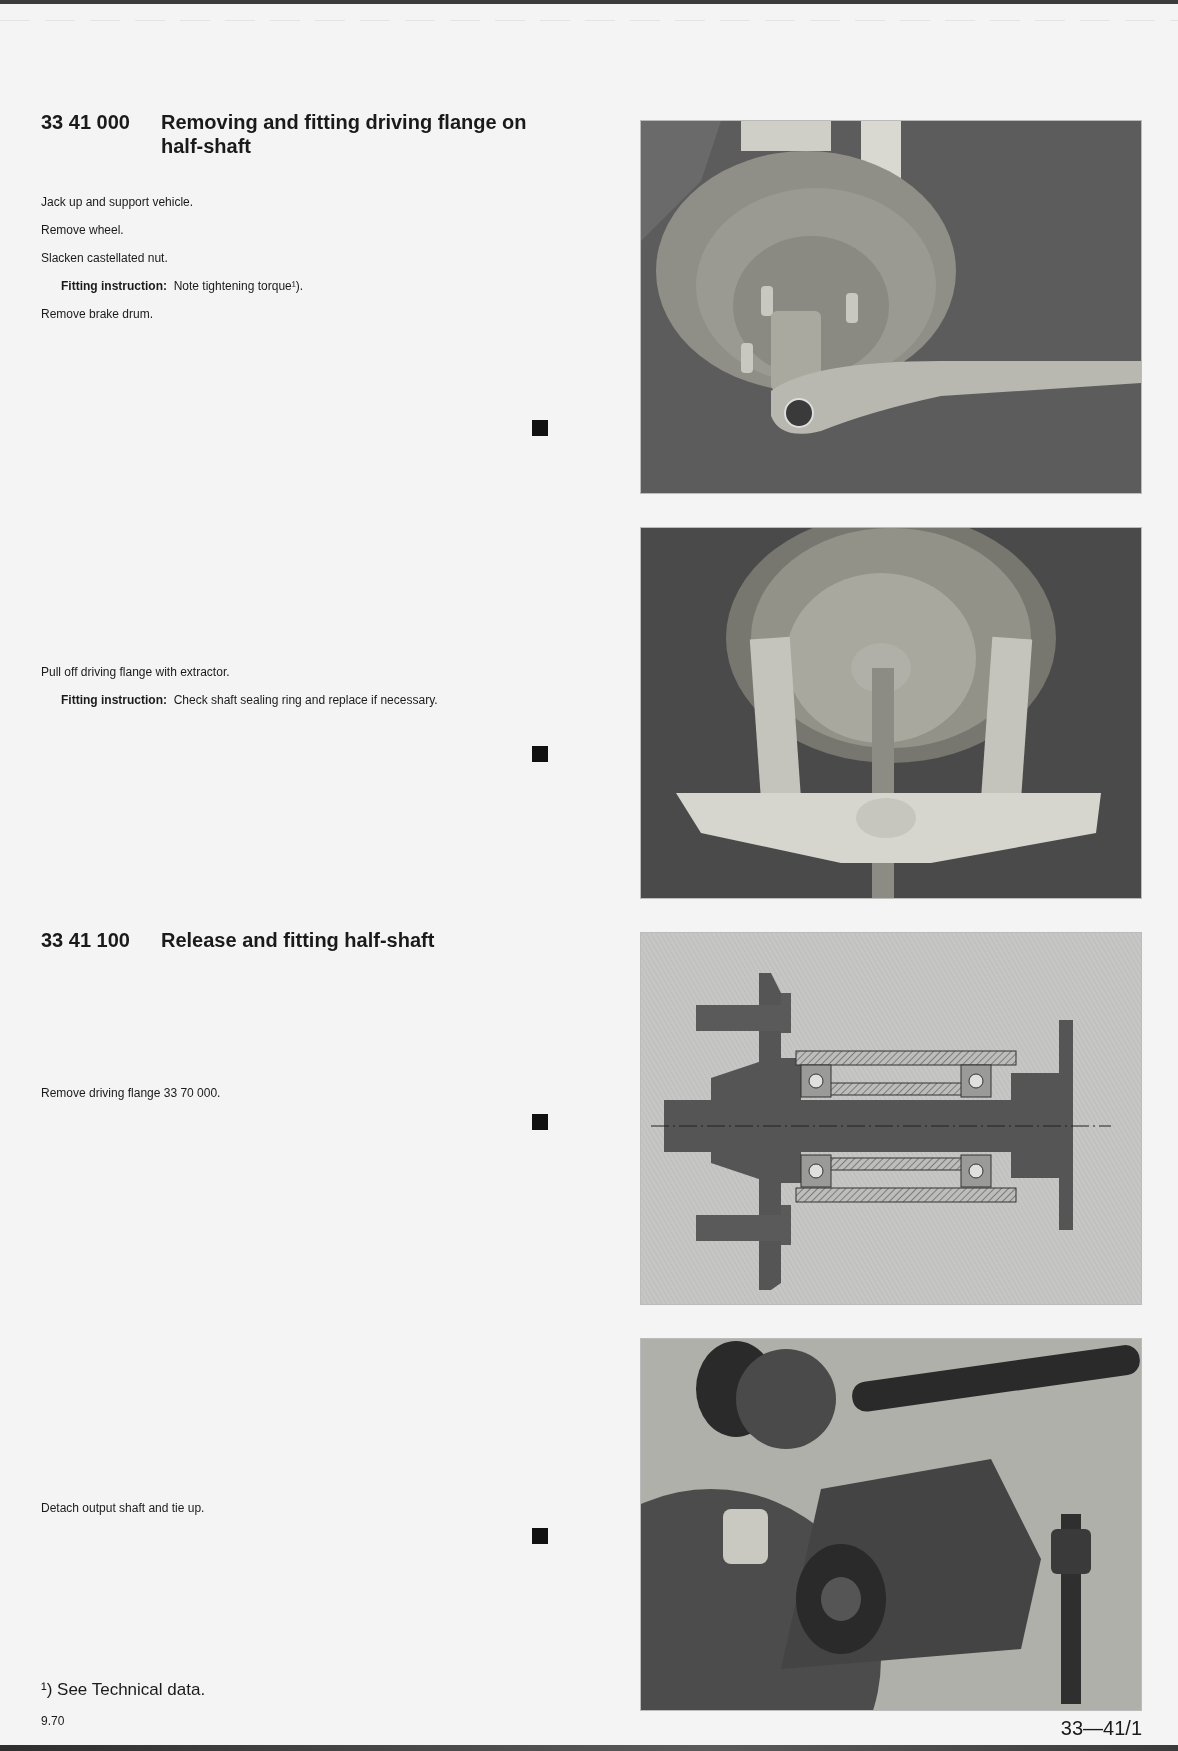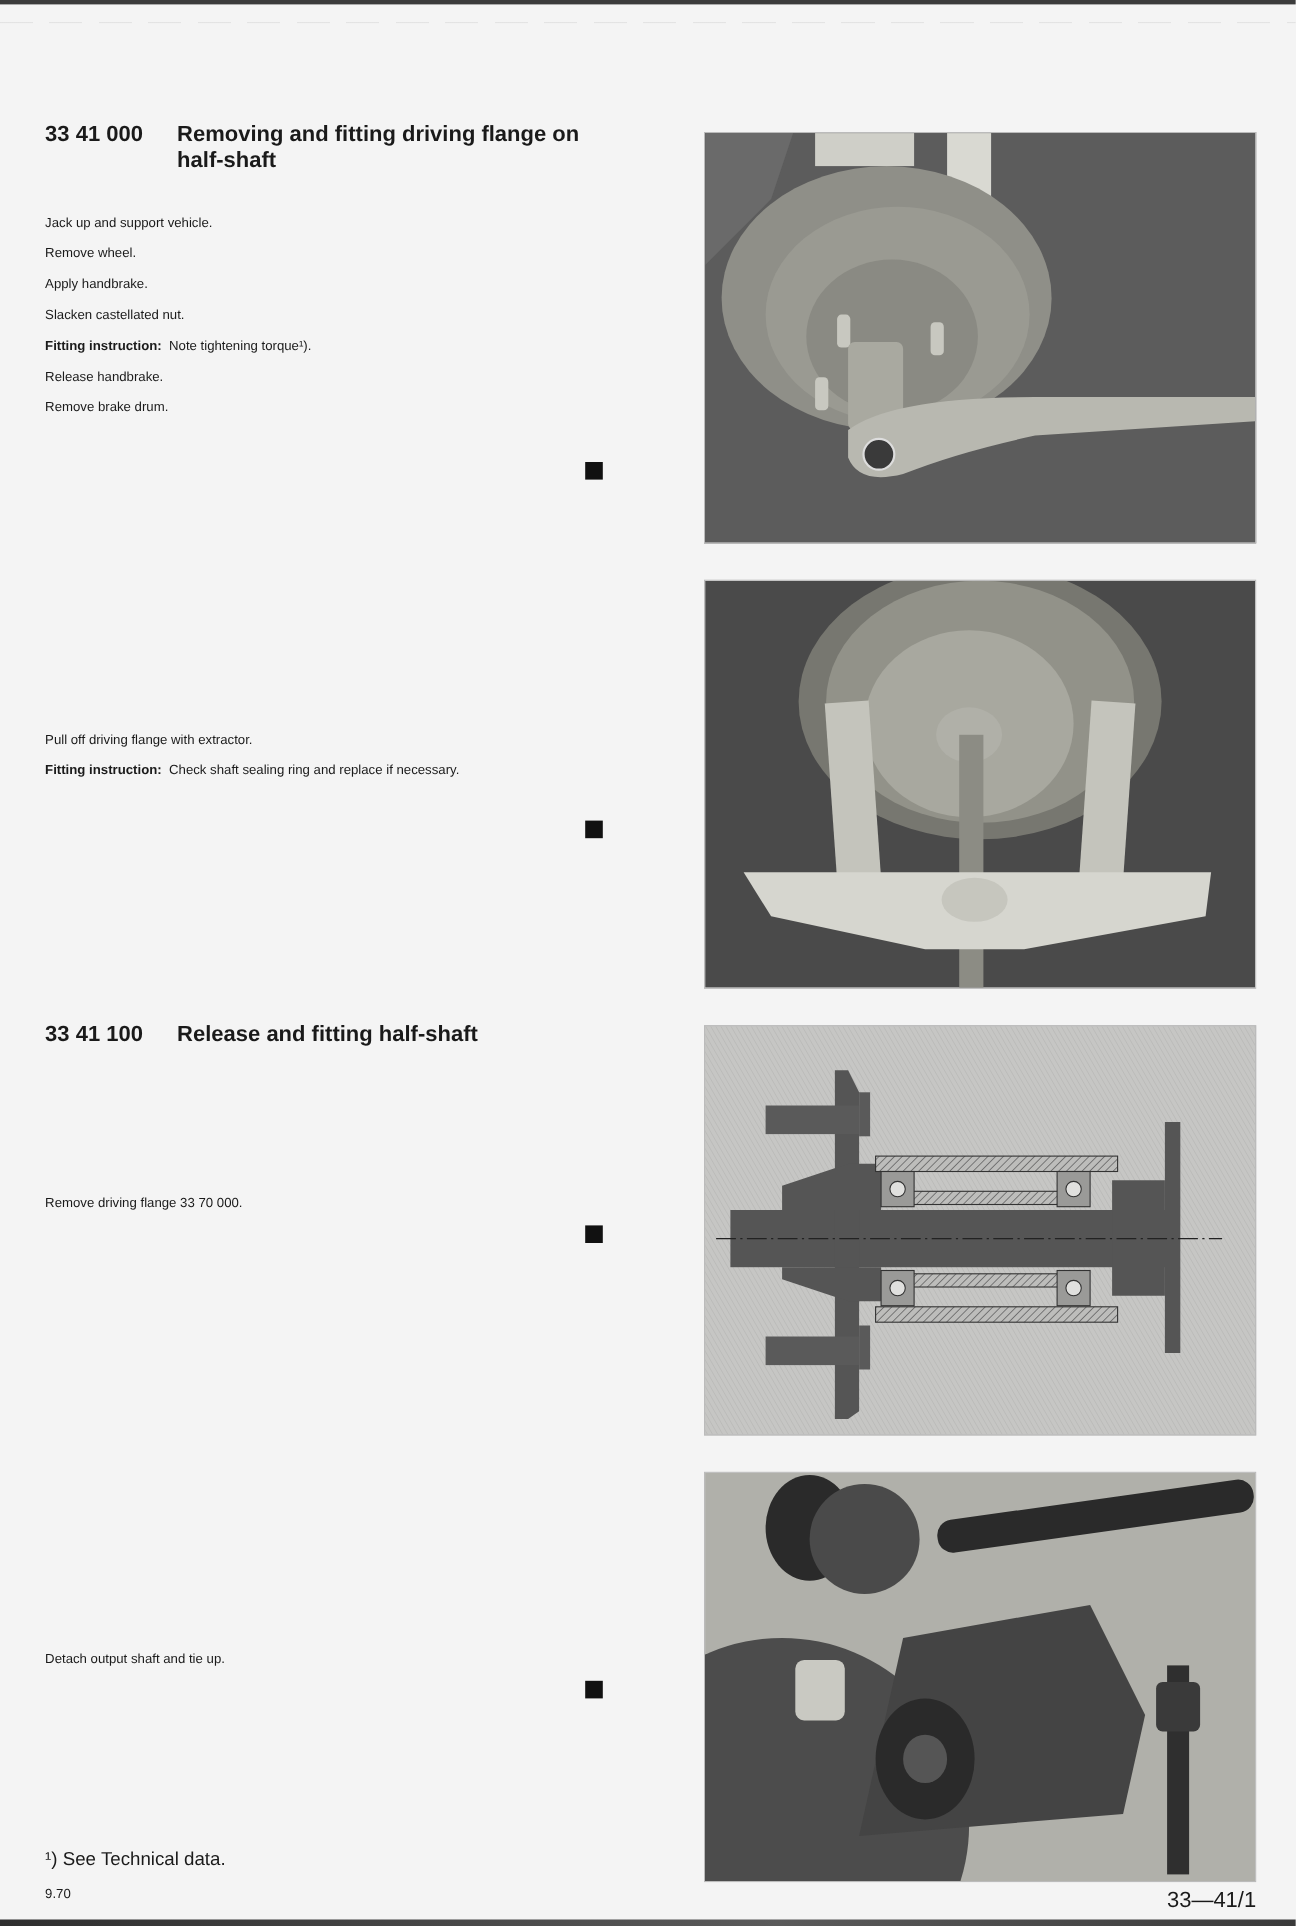--- a/index.html
+++ b/index.html
@@ -9,45 +9,43 @@
     font-family:"Liberation Sans", sans-serif; color:#1a1a1a;
   }
   .topbar { position:absolute; left:0; top:0; width:1178px; height:4px; background:#3c3c3c; }
   .botbar { position:absolute; left:0; bottom:0; width:1178px; height:6px; background:linear-gradient(90deg,#2e2e2e,#5a5a5a 60%,#3a3a3a); }
   .scanline { position:absolute; left:0; top:20px; width:1178px; height:1px; background:repeating-linear-gradient(90deg,#d8d8d8 0 30px,transparent 30px 45px); opacity:.6; }
   .heading { position:absolute; font-weight:bold; font-size:20px; line-height:24px; }
   .heading .num { display:inline-block; width:120px; }
   .heading .title { position:absolute; left:120px; top:0; width:400px; }
   .text { position:absolute; left:41px; font-size:12px; line-height:28px; }
   .text p { margin:0; }
-  .text b { font-weight:bold; }
+  .text b { font-weight:bold;margin-left:20px; }
   .marker { position:absolute; left:532px; width:16px; height:16px; background:#111; }
   .photo { position:absolute; left:640px; width:500px; border:1px solid #bbb; overflow:hidden; }
   .footnote { position:absolute; left:41px; top:1680px; font-size:17px; }
   .date { position:absolute; left:41px; top:1714px; font-size:12px; }
   .pagenum { position:absolute; right:36px; top:1717px; font-size:20px; }
 </style>
 </head>
 <body>
 
 <div class="topbar"></div>
 <div class="scanline"></div>
 
 <div class="heading" style="left:41px;top:110px;">
   <span class="num">33 41 000</span>
   <span class="title">Removing and fitting driving flange on half-shaft</span>
 </div>
 
 <div class="text" style="top:188px;">
   <p>Jack up and support vehicle.</p>
   <p>Remove wheel.</p>
-  <p>Apply handbrake.</p>
   <p>Slacken castellated nut.</p>
   <p><b>Fitting instruction:</b>&nbsp; <span>Note tightening torque¹).</span></p>
-  <p>Release handbrake.</p>
   <p>Remove brake drum.</p>
 </div>
 <div class="marker" style="top:420px;"></div>
 
 <div class="text" style="top:660px;width:460px;line-height:24px;">
   <p style="margin-bottom:4px;">Pull off driving flange with extractor.</p>
   <p><b>Fitting instruction:</b>&nbsp; <span>Check shaft sealing ring and replace if necessary.</span></p>
 </div>
 <div class="marker" style="top:746px;"></div>
 

